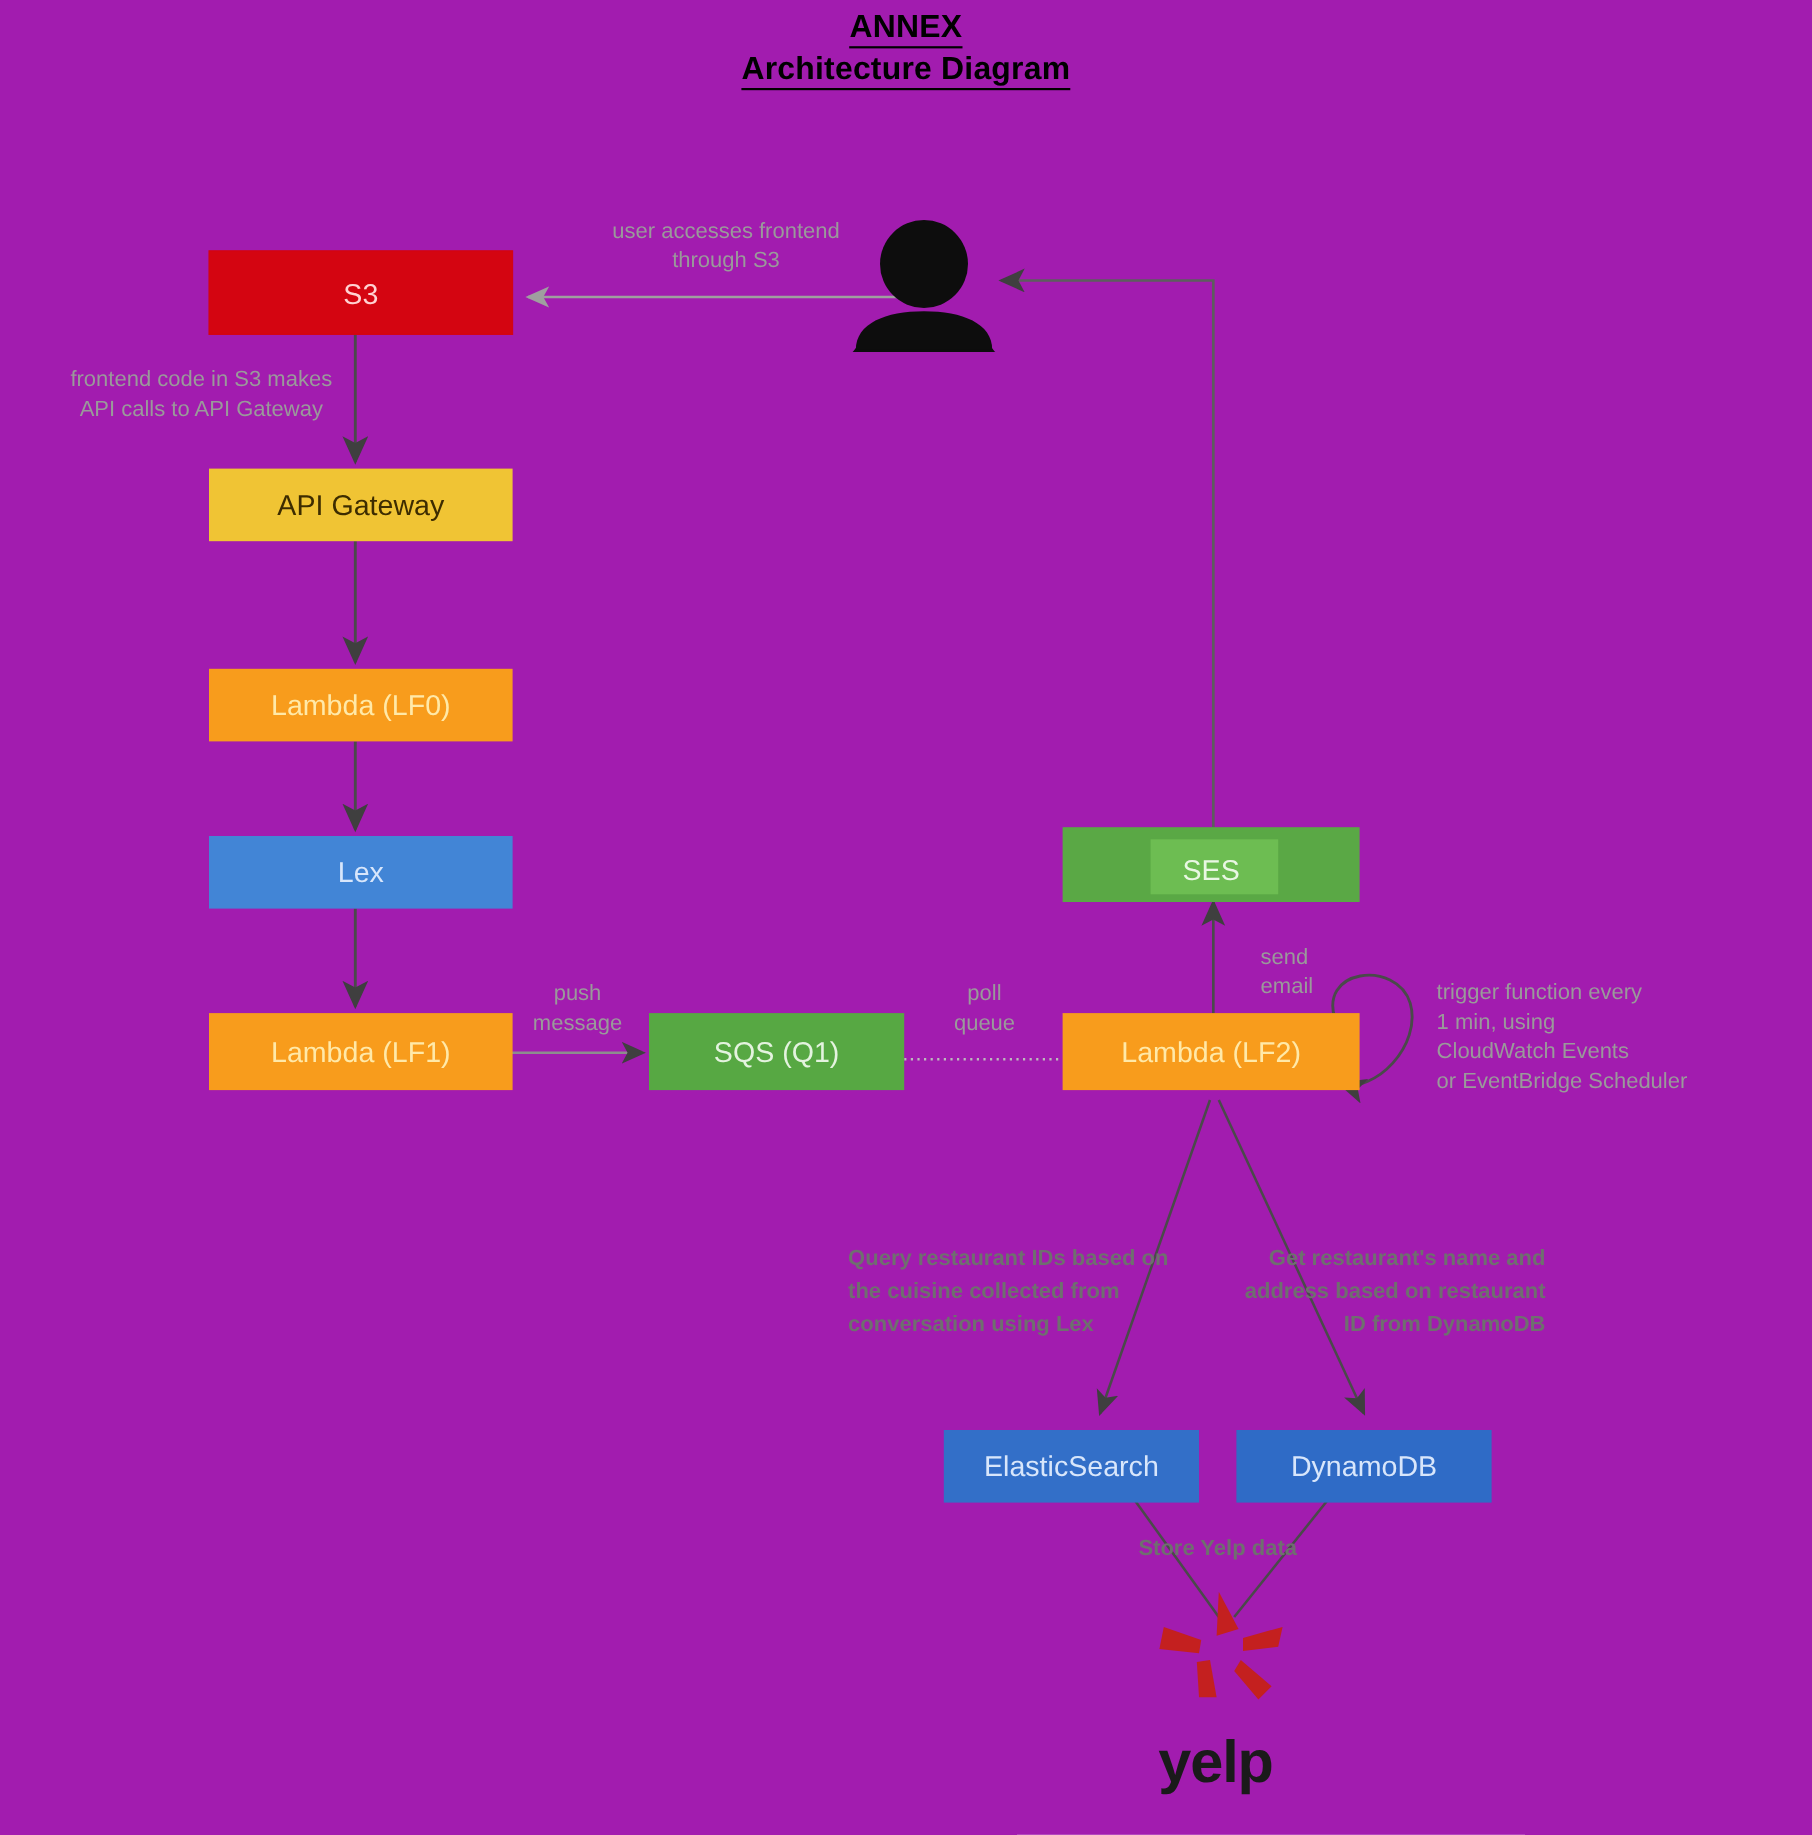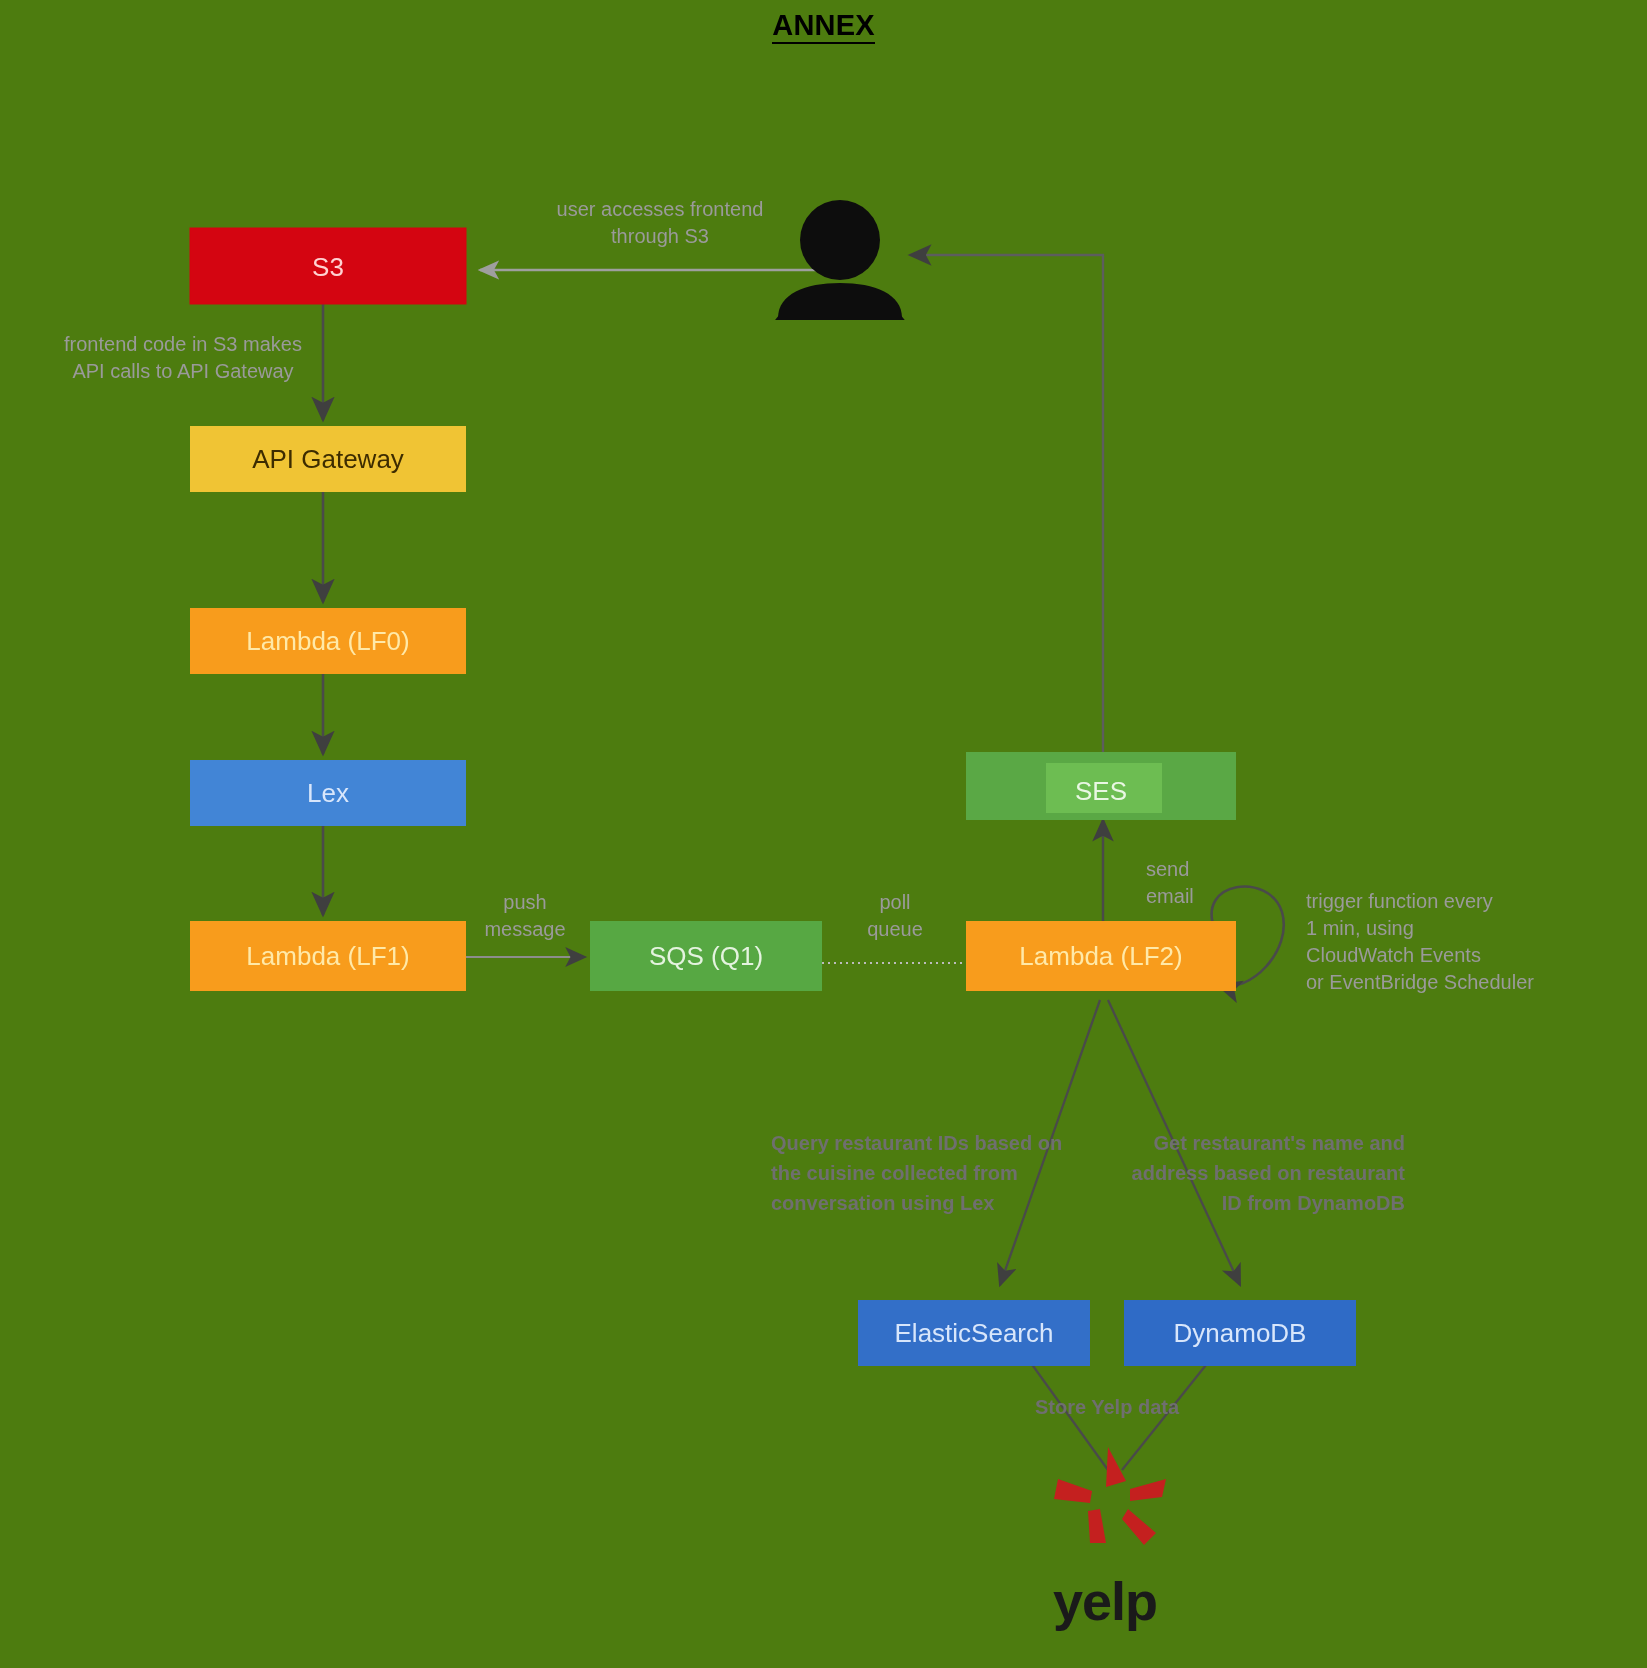--- a/index.html
+++ b/index.html
@@ -11,21 +11,21 @@
     width: 1647px;
     height: 1668px;
     font-family: "Liberation Sans", sans-serif;
     position: relative;
     overflow: hidden;
   }
   #page {
     position: relative;
     width: 1647px;
     height: 1668px;
-    background: #4d7c0f;
+    background: #a21caf;
   }
   .title-block {
     position: absolute;
     top: 6px;
     left: 0;
     width: 1647px;
     text-align: center;
   }
   .title-line {
     font-family: "Liberation Sans", sans-serif;
@@ -68,20 +68,23 @@
   }
 </style>
 </head>
 <body>
 
 <div id="page">
 
   <div class="title-block">
     <div class="title-line">
       <span>ANNEX</span>
+    </div>
+    <div class="title-line">
+      <span>Architecture Diagram</span>
     </div>
   </div>
 
   <svg id="diagram" width="1647" height="1668" viewBox="0 0 1647 1668">
     <defs>
       <marker id="arrowDark" markerWidth="10" markerHeight="10" refX="8" refY="4" orient="auto" markerUnits="strokeWidth">
         <path d="M0,0 L9,4 L0,8 L2.2,4 z" fill="#4a4a4a"></path>
       </marker>
       <marker id="arrowLight" markerWidth="10" markerHeight="10" refX="8" refY="4" orient="auto" markerUnits="strokeWidth">
         <path d="M0,0 L9,4 L0,8 L2.2,4 z" fill="#9f9f9f"></path>

